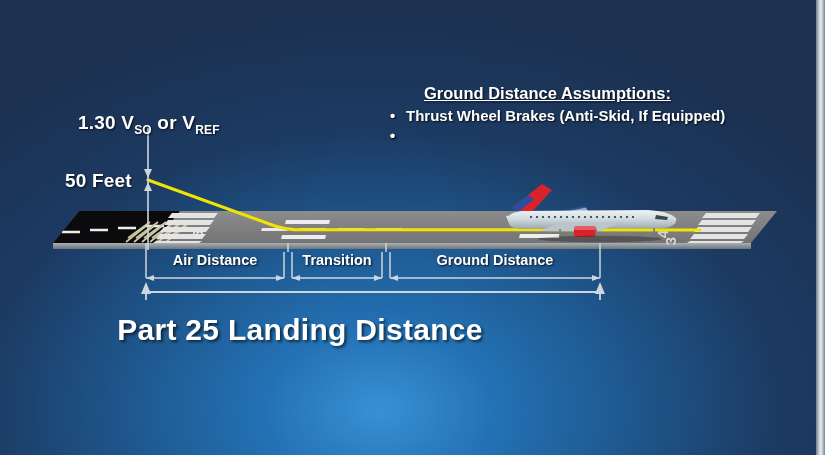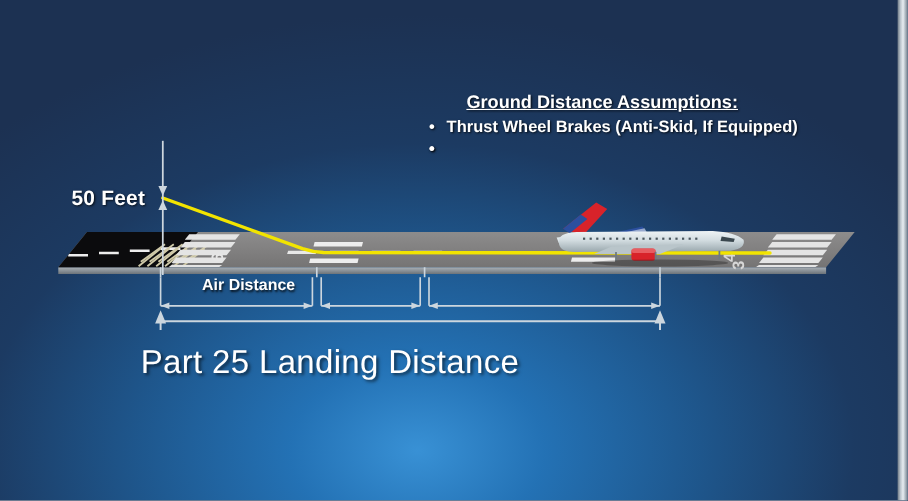--- a/index.html
+++ b/index.html
@@ -31,26 +31,26 @@
   #assume .hd{font-size:16.5px;font-weight:bold;text-decoration:underline;
     text-shadow:1px 1px 2px rgba(0,0,0,.8);margin-bottom:4px;margin-left:36px;}
   #assume ul{list-style:none;margin:0;padding:0;}
   #assume li{font-size:15px;font-weight:bold;color:#fff;margin:3px 0 3px 0;
     text-shadow:1px 1px 2px rgba(0,0,0,.8);padding-left:18px;position:relative;}
   #assume li .bu{position:absolute;left:2px;top:0;}
 
   
   #rw{position:absolute;left:0;top:0;width:825px;height:455px;pointer-events:none;}
   .seg{position:absolute;top:248px;height:24px;display:flex;align-items:center;
-    justify-content:center;padding-left:11px;}
+    justify-content:center;}
   .seg span{color:#fff;font-weight:bold;font-size:14.5px;
     text-shadow:1px 1px 2px rgba(0,0,0,.8);}
 
   #title{position:absolute;left:0;top:313px;width:600px;text-align:center;
-    color:#fff;font-size:30px;font-weight:normal;letter-spacing:.3px;
+    color:#fff;font-size:30px;font-weight:bold;letter-spacing:.3px;
     text-shadow:2px 2px 3px rgba(0,0,0,.6);}
 </style>
 </head>
 <body>
 
 <div id="stage">
   <div id="bgfix"></div>
 
   <svg id="rw" viewBox="0 0 825 455">
     <defs>
@@ -205,20 +205,23 @@
       <g stroke="#6e7a80" stroke-width="1.6">
         <line x1="560" y1="229" x2="560" y2="237"></line>
         <line x1="596" y1="229" x2="596" y2="237"></line>
         <line x1="654" y1="228" x2="654" y2="236"></line>
       </g>
 
       <ellipse cx="600" cy="239" rx="62" ry="3.2" fill="#000" opacity=".28"></ellipse>
     </g>
   </svg>
 
+  <div class="lbl" id="vso">
+    <span>1.30 V</span><sub>SO</sub><span> or V</span><sub>REF</sub>
+  </div>
 
   <div class="lbl" id="feet">50 Feet</div>
 
   <div id="assume">
     <div class="hd">Ground Distance Assumptions:</div>
     <ul>
       <li>
         <span class="bu">•</span>
         <span>Thrust Wheel Brakes (Anti-Skid, If Equipped)</span>
       </li>
@@ -267,17 +270,23 @@
     </g>
     <g fill="#ccd6de">
       <polygon points="146,282 141,294 151,294"></polygon>
       <polygon points="600,282 595,294 605,294"></polygon>
     </g>
   </svg>
 
   <div class="seg" style="left:146px;width:138px;">
     <span>Air Distance</span>
   </div>
+  <div class="seg" style="left:292px;width:90px;">
+    <span>Transition</span>
+  </div>
+  <div class="seg" style="left:390px;width:210px;">
+    <span>Ground Distance</span>
+  </div>
 
   <div id="title">Part 25 Landing Distance</div>
 
   <div class="edge-right"></div>
 </div>
 
 </body></html>

